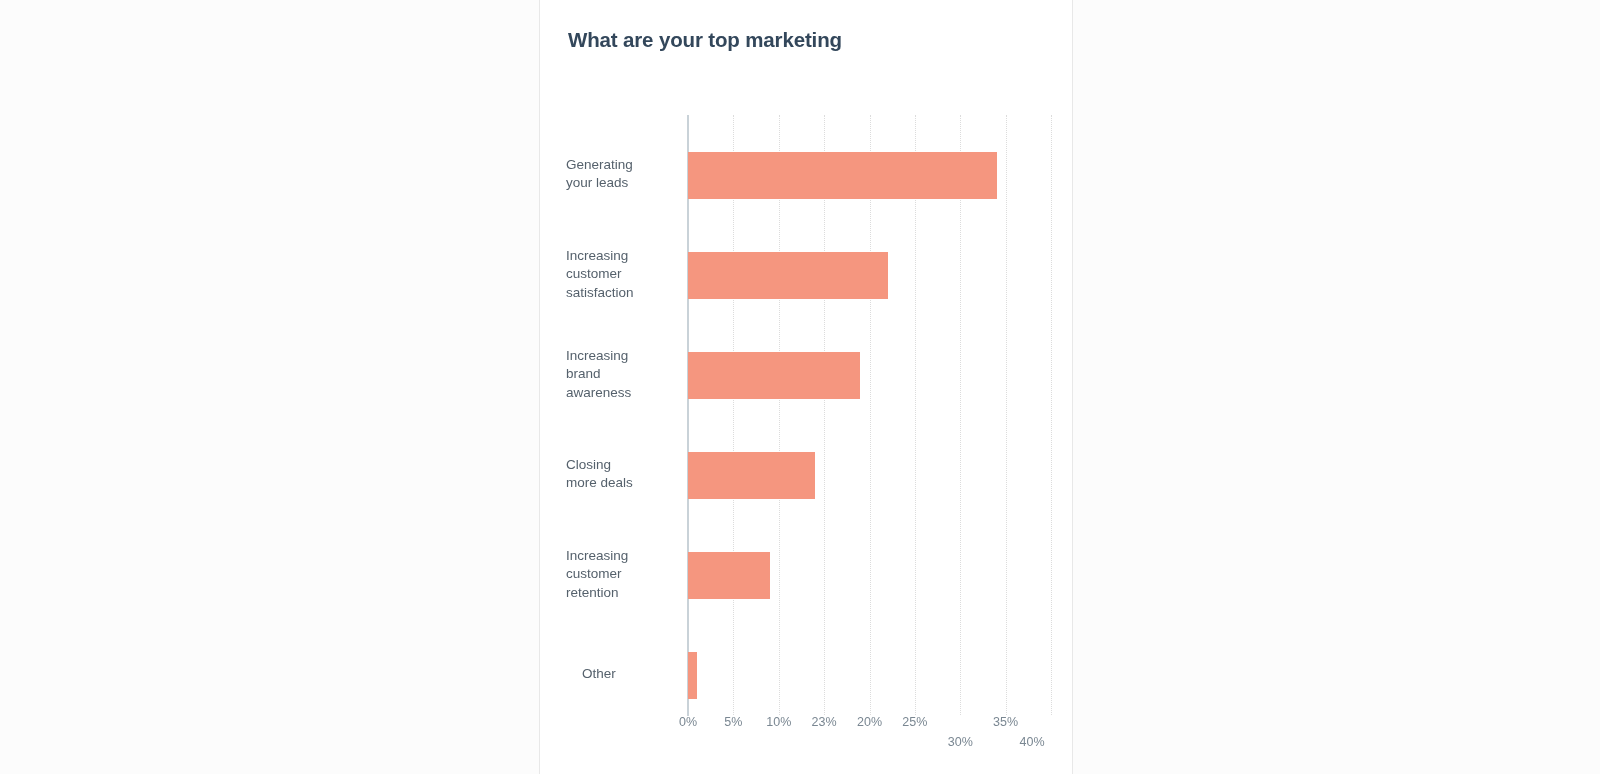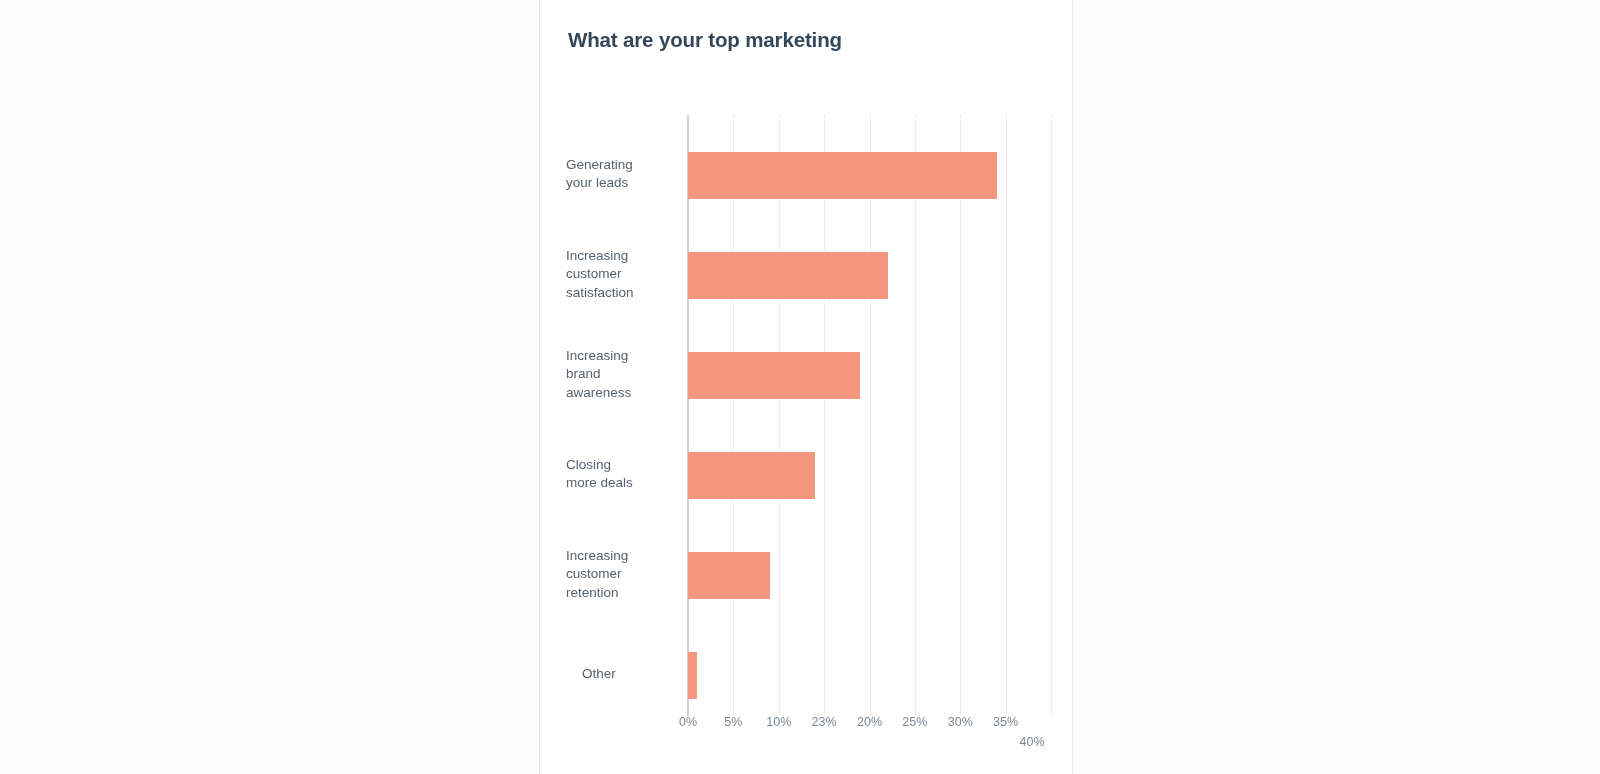--- a/index.html
+++ b/index.html
@@ -129,21 +129,21 @@
         <div class="gridline" style="left: 420.25px;"></div>
         <div class="gridline" style="left: 465.625px;"></div>
         <div class="gridline" style="left: 511px;"></div>
         <div class="axis-line" style="left: 147px;"></div>
         <div class="tick-label" style="left: 148px;">0%</div>
         <div class="tick-label" style="left: 193.375px;">5%</div>
         <div class="tick-label" style="left: 238.75px;">10%</div>
         <div class="tick-label" style="left: 284.125px;">23%</div>
         <div class="tick-label" style="left: 329.5px; text-align: right;">20%</div>
         <div class="tick-label" style="left: 374.875px;">25%</div>
-        <div class="tick-label" style="left: 420.25px;">30%</div>
+        <div class="tick-label" style="left: 420.25px; margin-top: 20px;">30%</div>
         <div class="tick-label" style="left: 465.625px;">35%</div>
         <div class="tick-label" style="left: 492px; margin-top: 20px;">40%</div>
         <div class="bar" title="Generating more leads: 34%" style="left: 148px; top: 152px; width: 308.55px; background: rgb(245, 150, 127);"></div>
         <div class="cat-label" style="left: 26px; width: 110px; top: 156.1px; color: rgb(85, 97, 108);">Generating
 your leads</div>
         <div class="bar" title="Increasing customer satisfaction: 22%" style="left: 148px; top: 252px; width: 199.65px; background: rgb(245, 150, 127);"></div>
         <div class="cat-label" style="left: 26px; width: 110px; top: 246.9px; color: rgb(85, 97, 108);">Increasing
 customer
 satisfaction</div>
         <div class="bar" title="Increasing brand awareness: 19%" style="left: 148px; top: 352px; width: 172.425px; background: rgb(245, 150, 127);"></div>

